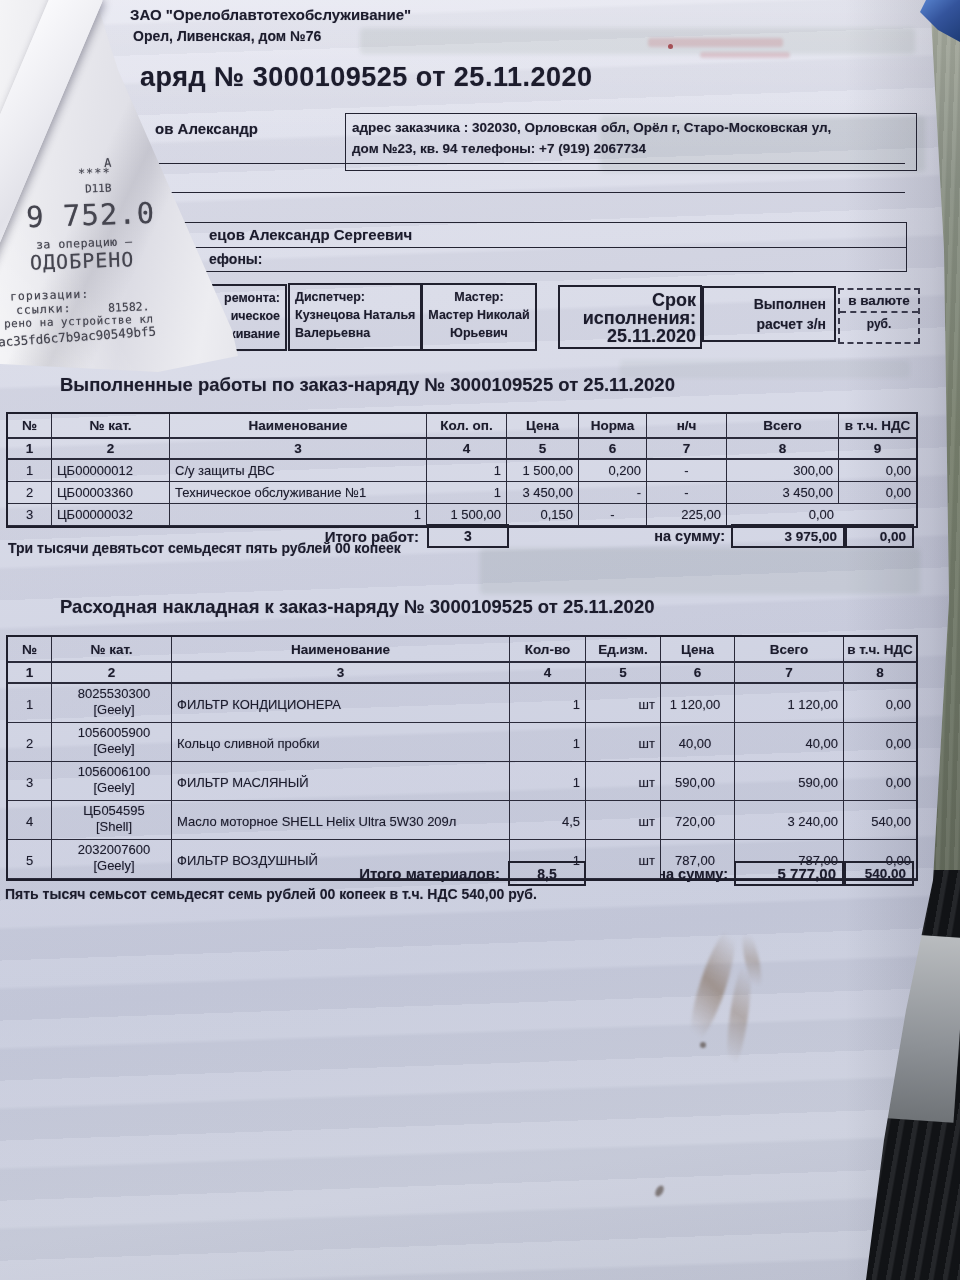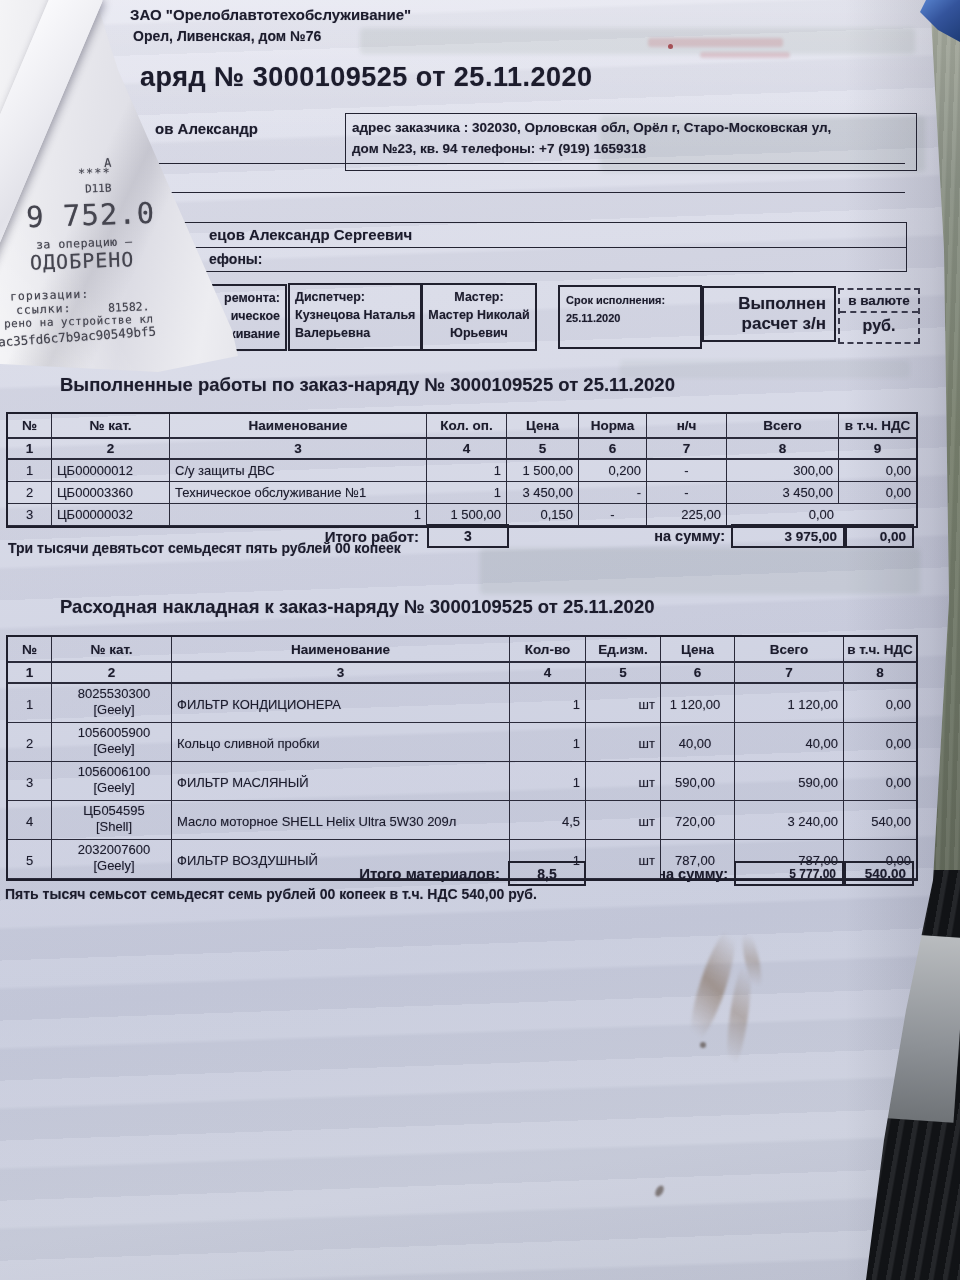--- a/index.html
+++ b/index.html
@@ -102,21 +102,21 @@
   <div class="abs b" style="left:130px;top:6px;font-size:15px;">ЗАО "Орелоблавтотехобслуживание"</div>
   <div class="abs" style="left:133px;top:28px;font-size:14px;font-weight:600;">Орел, Ливенская, дом №76</div>
 
   <div class="abs b" style="left:140px;top:62px;font-size:27px;letter-spacing:.5px;">аряд № 3000109525 от 25.11.2020</div>
 
   <div class="abs" style="left:94px;top:100px;font-size:13px;font-weight:600;">Опла</div>
 
   <div class="abs b" style="left:155px;top:120px;font-size:15px;">ов Александр</div>
   <div class="abs thin" style="left:345px;top:113px;width:558px;height:50px;padding:3px 6px;">
     <div class="b" style="font-size:13.5px;line-height:21px;">адрес заказчика : 302030, Орловская обл, Орёл г, Старо-Московская ул,</div>
-    <div class="b" style="font-size:13.5px;line-height:21px;">дом №23, кв. 94  телефоны: +7 (919) 1659318</div>
+    <div class="b" style="font-size:13.5px;line-height:21px;">дом №23, кв. 94  телефоны: +7 (919) 2067734</div>
   </div>
 
   <div class="abs" style="left:150px;top:163px;width:755px;height:28px;border-top:1.4px solid #232332;border-bottom:1.4px solid #232332;"></div>
   <div class="abs b" style="left:108px;top:168px;font-size:13px;">А</div>
 
   <div class="abs" style="left:148px;top:222px;width:757px;height:48px;border:1.4px solid #232332;">
     <div class="b" style="font-size:15px;padding:3px 0 0 60px;border-bottom:1.4px solid #232332;height:21px;">ецов Александр Сергеевич</div>
     <div class="b" style="font-size:14px;padding:3px 0 0 60px;">ефоны:</div>
   </div>
 
@@ -126,30 +126,30 @@
     <div>уживание</div>
   </div>
   <div class="abs box" style="left:288px;top:283px;width:122px;height:61px;font-size:12.5px;font-weight:600;padding:3px 4px 0 5px;line-height:18px;">
     <div>Диспетчер:</div>
     <div>Кузнецова Наталья Валерьевна</div>
   </div>
   <div class="abs box" style="left:420px;top:283px;width:104px;height:61px;font-size:12.5px;font-weight:600;padding:3px 4px 0 5px;line-height:18px;text-align:center;">
     <div>Мастер:</div>
     <div>Мастер Николай Юрьевич</div>
   </div>
-  <div class="abs box" style="left:558px;top:285px;width:130px;height:56px;font-size:11px;font-weight:600;padding:4px 4px 0 6px;line-height:18px;">
+  <div class="abs box" style="left:558px;top:285px;width:130px;height:56px;font-size:18px;font-weight:600;padding:4px 4px 0 6px;line-height:18px;text-align:right;">
     <div>Срок исполнения:</div>
     <div>25.11.2020</div>
   </div>
-  <div class="abs box" style="left:702px;top:286px;width:122px;height:52px;display:flex;align-items:center;justify-content:flex-end;padding-right:8px;text-align:right;font-size:17px;font-weight:700;line-height:20px;">
+  <div class="abs box" style="left:702px;top:286px;width:122px;height:52px;display:flex;align-items:center;justify-content:flex-end;padding-right:8px;text-align:right;font-size:14px;font-weight:700;line-height:20px;">
     <div style="width:90px;">Выполнен расчет з/н</div>
   </div>
   <div class="abs dash" style="left:838px;top:288px;width:78px;height:52px;text-align:center;font-weight:700;">
     <div style="font-size:13.5px;padding-top:3px;border-bottom:2px dashed #3a3a4c;padding-bottom:3px;">в валюте</div>
-    <div style="font-size:16px;padding-top:4px;">руб.</div>
+    <div style="font-size:12px;padding-top:4px;">руб.</div>
   </div>
 
   <div class="abs b" style="left:60px;top:374px;font-size:18.5px;">Выполненные работы по заказ-наряду №  3000109525 от 25.11.2020</div>
 
   <div class="abs grid" style="left:6px;top:412px;width:908px;grid-template-columns:44px 118px 257px 80px 72px 68px 80px 112px 77px;grid-auto-rows:auto;">
     <div class="hcell" style="height:23px;">№</div>
     <div class="hcell">№ кат.</div>
     <div class="hcell">Наименование</div>
     <div class="hcell">Кол. оп.</div>
     <div class="hcell">Цена</div>
@@ -289,21 +289,21 @@
     <div class="r fs13 top" style="justify-content:center;">787,00</div>
     <div class="r fs13 top">787,00</div>
     <div class="r fs13 top last">0,00</div>
   </div>
 
   <div class="abs totrow" style="left:6px;top:861px;width:908px;height:25px;grid-template-columns:502px 78px 74px 74px 110px 70px;">
     <div class="b" style="justify-content:flex-end;padding-right:8px;font-size:15px;">Итого материалов:</div>
     <div class="totbox b" style="justify-content:center;font-size:14px;">8,5</div>
     <div></div>
     <div class="b" style="justify-content:flex-end;padding-right:6px;font-size:14.5px;">на сумму:</div>
-    <div class="totbox b" style="justify-content:flex-end;padding-right:6px;font-size:12px;padding-left:6px;">5 777,00</div>
+    <div class="totbox b" style="justify-content:flex-end;padding-right:6px;font-size:15px;padding-left:6px;">5 777,00</div>
     <div class="totbox b" style="justify-content:flex-end;padding-right:6px;font-size:13.5px;">540,00</div>
   </div>
 
   <div class="abs" style="left:5px;top:886px;font-size:14px;font-weight:600;">Пять тысяч семьсот семьдесят семь рублей 00 копеек в т.ч. НДС 540,00 руб.</div>
 
   <div class="abs smudge" style="left:700px;top:925px;width:26px;height:120px;transform:rotate(18deg);"></div>
   <div class="abs smudge" style="left:730px;top:960px;width:18px;height:110px;transform:rotate(8deg);opacity:.7;"></div>
   <div class="abs smudge" style="left:745px;top:930px;width:14px;height:60px;transform:rotate(-12deg);opacity:.6;"></div>
   <div class="abs speck" style="left:656px;top:1185px;width:7px;height:12px;transform:rotate(30deg);"></div>
   <div class="abs speck" style="left:700px;top:1042px;width:6px;height:6px;"></div>

